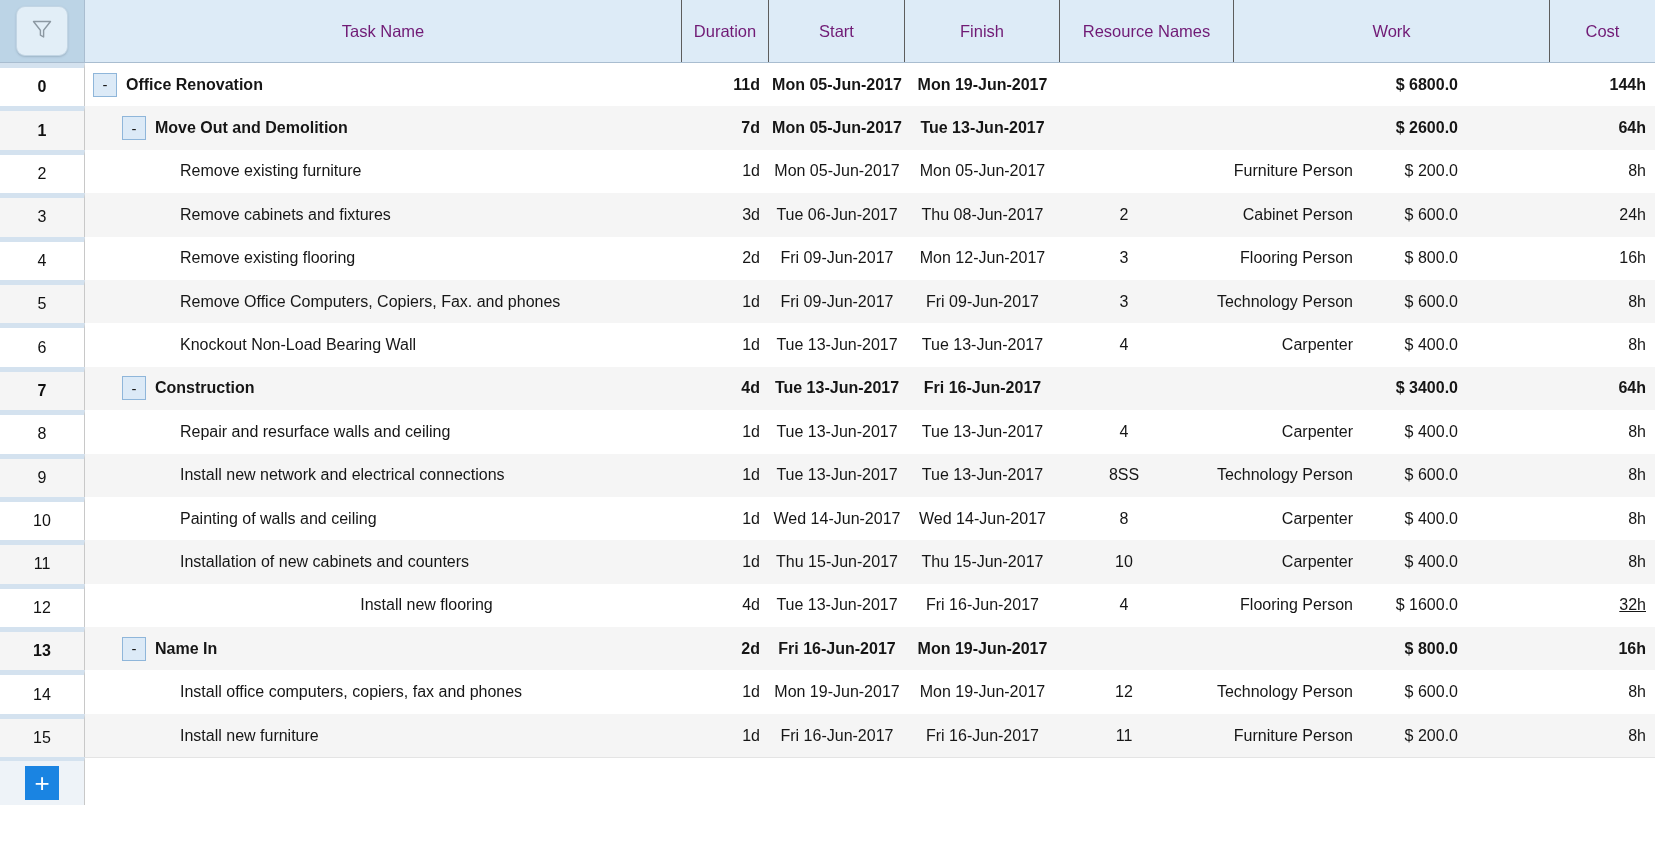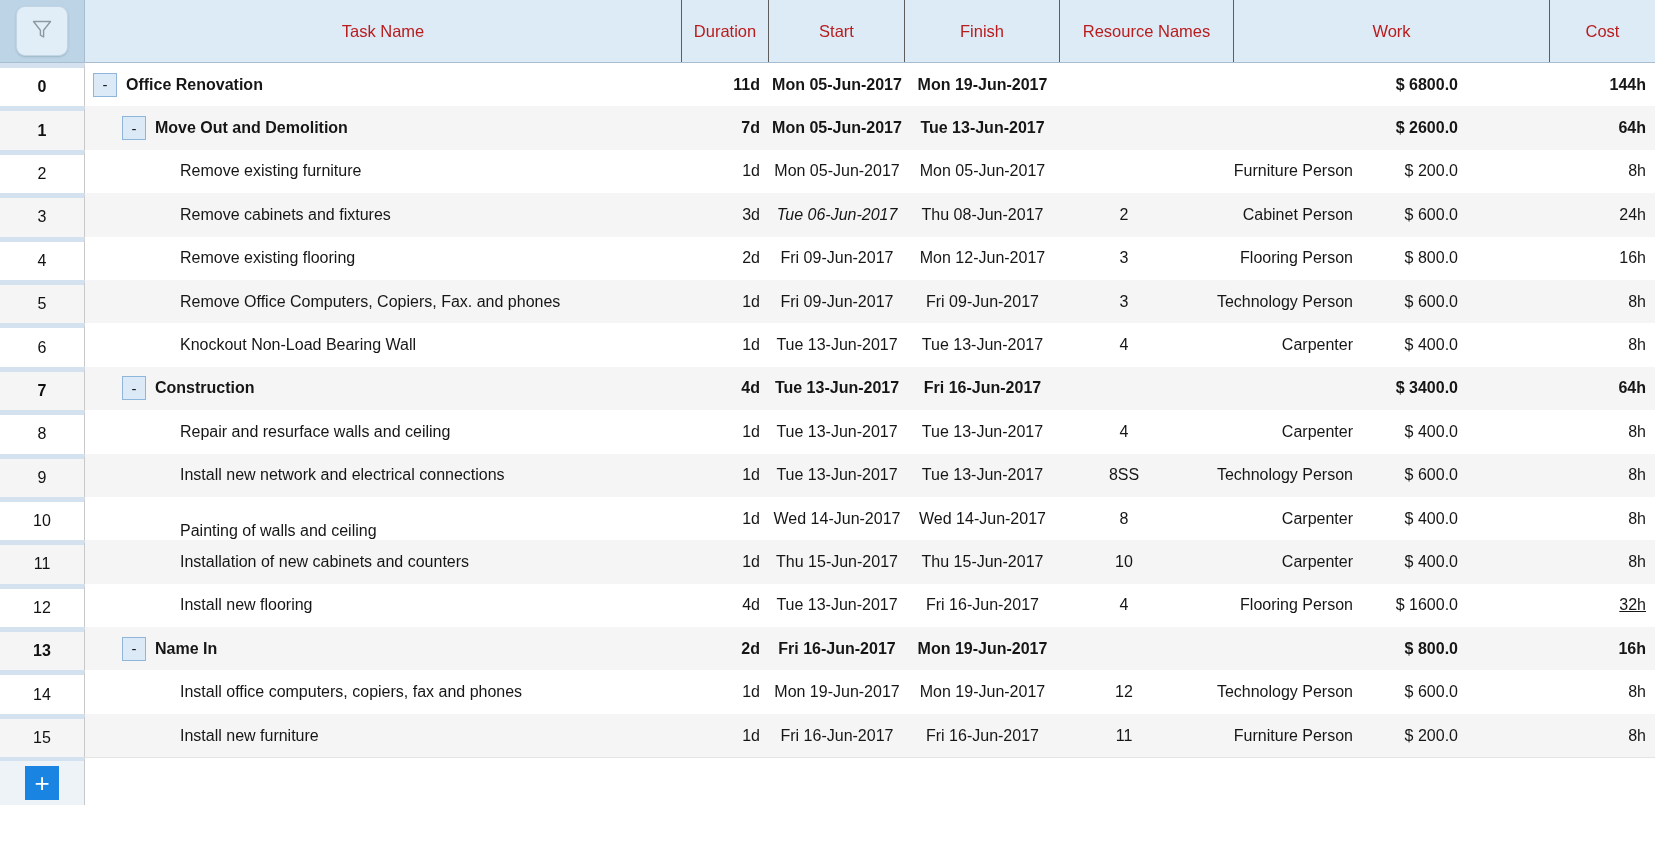--- a/index.html
+++ b/index.html
@@ -42,21 +42,21 @@
     border: 1px solid #c2d5e4;
     box-shadow: 0 1px 2px rgba(90,110,130,.30);
     display: flex; align-items: center; justify-content: center;
     cursor: pointer;
   }
   .hdr-cell {
     display: flex;
     align-items: center;
     justify-content: center;
     font-size: 16.5px;
-    color: #b91c1c;
+    color: #701a75;
     border-right: 1px solid #5d5d5d;
     height: 100%;
     white-space: nowrap;
     cursor: pointer;
   }
   .hdr-cell:last-child { border-right: none; }
 
   
   .body-wrap {
     position: relative;
@@ -222,21 +222,21 @@
           <div class="cell c-right" style="width: 174px; min-width: 174px;">Furniture Person</div>
           <div class="cell c-right" style="width: 105px; min-width: 105px;">$ 200.0</div>
           <div class="cell c-right" style="width: 106px; min-width: 106px; flex: 1 1 0%;">8h</div>
         </div>
         <div class="row even">
           <div class="cell-num">3</div>
           <div class="cell c-task ind2" style="width: 597px; min-width: 597px;">
             <span class="tname">Remove cabinets and fixtures</span>
           </div>
           <div class="cell c-right" style="width: 87px; min-width: 87px;">3d</div>
-          <div class="cell c-center" style="width: 136px; min-width: 136px; font-style: italic;">Tue 06-Jun-2017</div>
+          <div class="cell c-center" style="width: 136px; min-width: 136px;">Tue 06-Jun-2017</div>
           <div class="cell c-center" style="width: 155px; min-width: 155px;">Thu 08-Jun-2017</div>
           <div class="cell c-center" style="width: 128px; min-width: 128px;">2</div>
           <div class="cell c-right" style="width: 174px; min-width: 174px;">Cabinet Person</div>
           <div class="cell c-right" style="width: 105px; min-width: 105px;">$ 600.0</div>
           <div class="cell c-right" style="width: 106px; min-width: 106px; flex: 1 1 0%;">24h</div>
         </div>
         <div class="row odd">
           <div class="cell-num">4</div>
           <div class="cell c-task ind2" style="width: 597px; min-width: 597px;">
             <span class="tname">Remove existing flooring</span>
@@ -310,21 +310,21 @@
           <div class="cell c-right" style="width: 87px; min-width: 87px;">1d</div>
           <div class="cell c-center" style="width: 136px; min-width: 136px;">Tue 13-Jun-2017</div>
           <div class="cell c-center" style="width: 155px; min-width: 155px;">Tue 13-Jun-2017</div>
           <div class="cell c-center" style="width: 128px; min-width: 128px;">8SS</div>
           <div class="cell c-right" style="width: 174px; min-width: 174px;">Technology Person</div>
           <div class="cell c-right" style="width: 105px; min-width: 105px;">$ 600.0</div>
           <div class="cell c-right" style="width: 106px; min-width: 106px; flex: 1 1 0%;">8h</div>
         </div>
         <div class="row odd">
           <div class="cell-num">10</div>
-          <div class="cell c-task ind2" style="width: 597px; min-width: 597px; align-items: flex-end;">
+          <div class="cell c-task ind2" style="width: 597px; min-width: 597px;">
             <span class="tname">Painting of walls and ceiling</span>
           </div>
           <div class="cell c-right" style="width: 87px; min-width: 87px;">1d</div>
           <div class="cell c-center" style="width: 136px; min-width: 136px;">Wed 14-Jun-2017</div>
           <div class="cell c-center" style="width: 155px; min-width: 155px;">Wed 14-Jun-2017</div>
           <div class="cell c-center" style="width: 128px; min-width: 128px;">8</div>
           <div class="cell c-right" style="width: 174px; min-width: 174px;">Carpenter</div>
           <div class="cell c-right" style="width: 105px; min-width: 105px;">$ 400.0</div>
           <div class="cell c-right" style="width: 106px; min-width: 106px; flex: 1 1 0%;">8h</div>
         </div>
@@ -336,21 +336,21 @@
           <div class="cell c-right" style="width: 87px; min-width: 87px;">1d</div>
           <div class="cell c-center" style="width: 136px; min-width: 136px;">Thu 15-Jun-2017</div>
           <div class="cell c-center" style="width: 155px; min-width: 155px;">Thu 15-Jun-2017</div>
           <div class="cell c-center" style="width: 128px; min-width: 128px;">10</div>
           <div class="cell c-right" style="width: 174px; min-width: 174px;">Carpenter</div>
           <div class="cell c-right" style="width: 105px; min-width: 105px;">$ 400.0</div>
           <div class="cell c-right" style="width: 106px; min-width: 106px; flex: 1 1 0%;">8h</div>
         </div>
         <div class="row odd">
           <div class="cell-num">12</div>
-          <div class="cell c-task ind2" style="width: 597px; min-width: 597px;">
+          <div class="cell c-task ind2" style="width: 597px; min-width: 597px; justify-content: center;">
             <span class="tname">Install new flooring</span>
           </div>
           <div class="cell c-right" style="width: 87px; min-width: 87px;">4d</div>
           <div class="cell c-center" style="width: 136px; min-width: 136px;">Tue 13-Jun-2017</div>
           <div class="cell c-center" style="width: 155px; min-width: 155px;">Fri 16-Jun-2017</div>
           <div class="cell c-center" style="width: 128px; min-width: 128px;">4</div>
           <div class="cell c-right" style="width: 174px; min-width: 174px;">Flooring Person</div>
           <div class="cell c-right" style="width: 105px; min-width: 105px;">$ 1600.0</div>
           <div class="cell c-right" style="width: 106px; min-width: 106px; flex: 1 1 0%; text-decoration: underline;">32h</div>
         </div>

